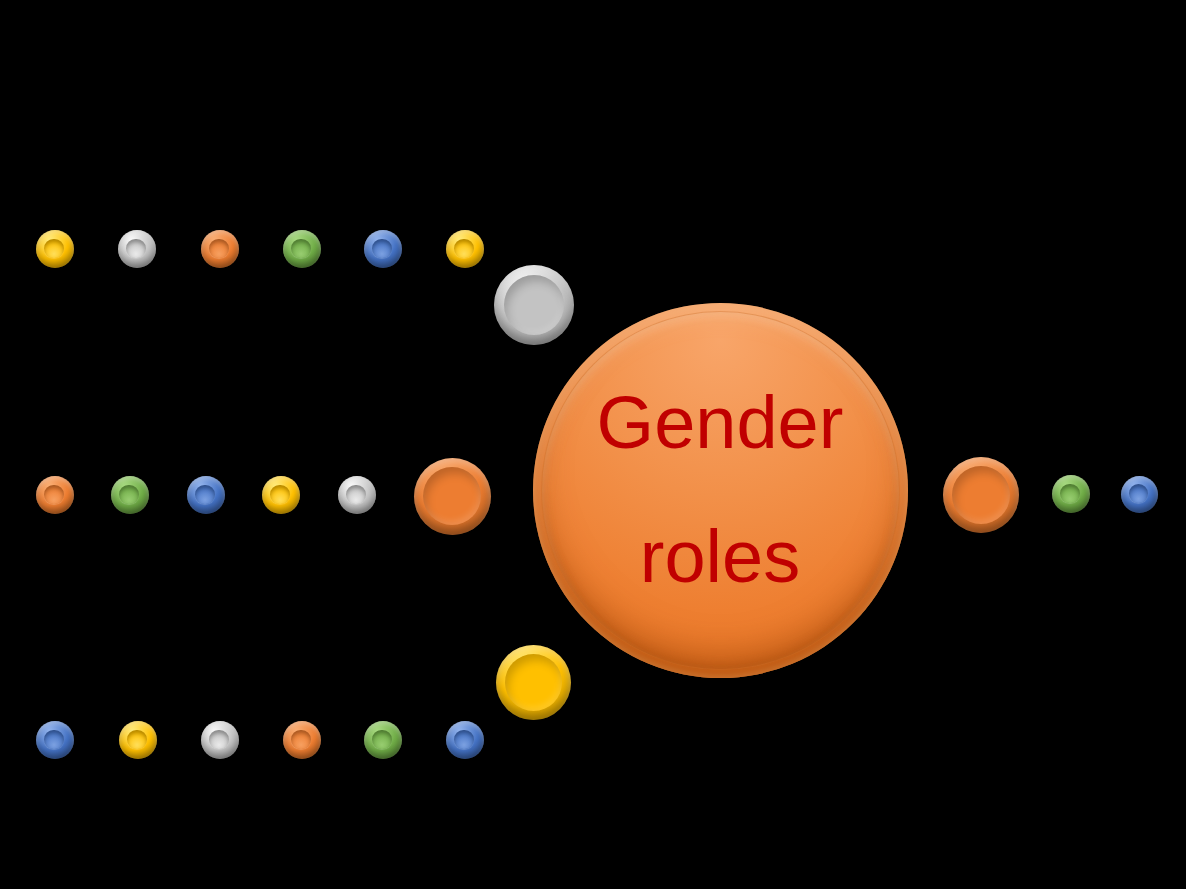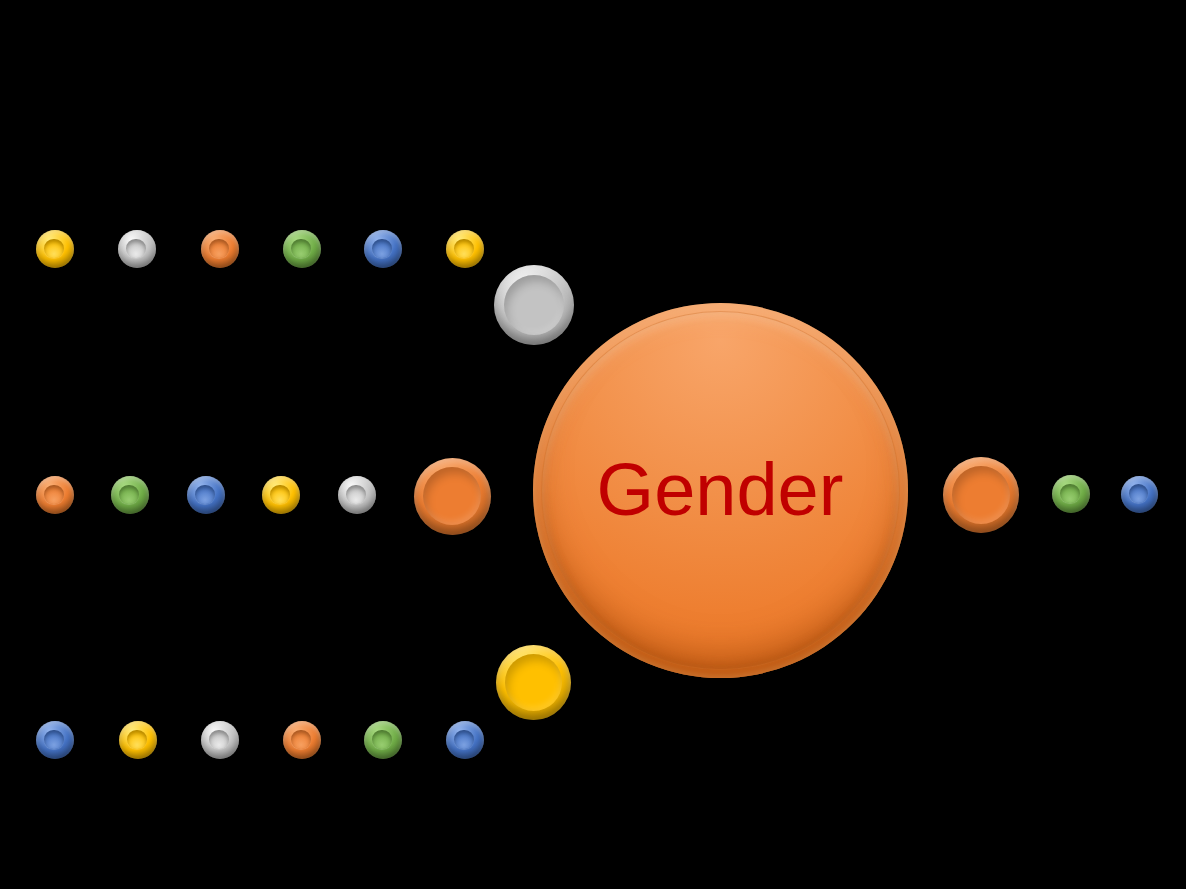--- a/index.html
+++ b/index.html
@@ -122,15 +122,16 @@
       <div class="dot c-blue" style="left: 446px; top: 721px; height: 38px; width: 38px;"></div>
       <div class="plate c-yellow" style="left: 495.5px; top: 644.5px; height: 75px; width: 75px;"></div>
       <div class="plate c-orange" style="left: 943px; top: 457px; height: 76px; width: 76px;"></div>
       <div class="dot c-green" style="left: 1052px; top: 475px; height: 38px; width: 38px;"></div>
       <div class="dot c-blue" style="left: 1120.5px; top: 475.5px; height: 37px; width: 37px;"></div>
     </div>
 
   <div class="center-circle" id="center-circle" style="left: 532.5px; top: 302.5px; height: 375px; width: 375px;">
     <span class="bevel-ring"></span>
     <div class="label-line" style="color: rgb(192, 0, 0);">Gender</div>
+    <div class="label-line" style="color: rgb(192, 0, 0);">roles</div>
   </div>
 
 </div>
 
 </body></html>

